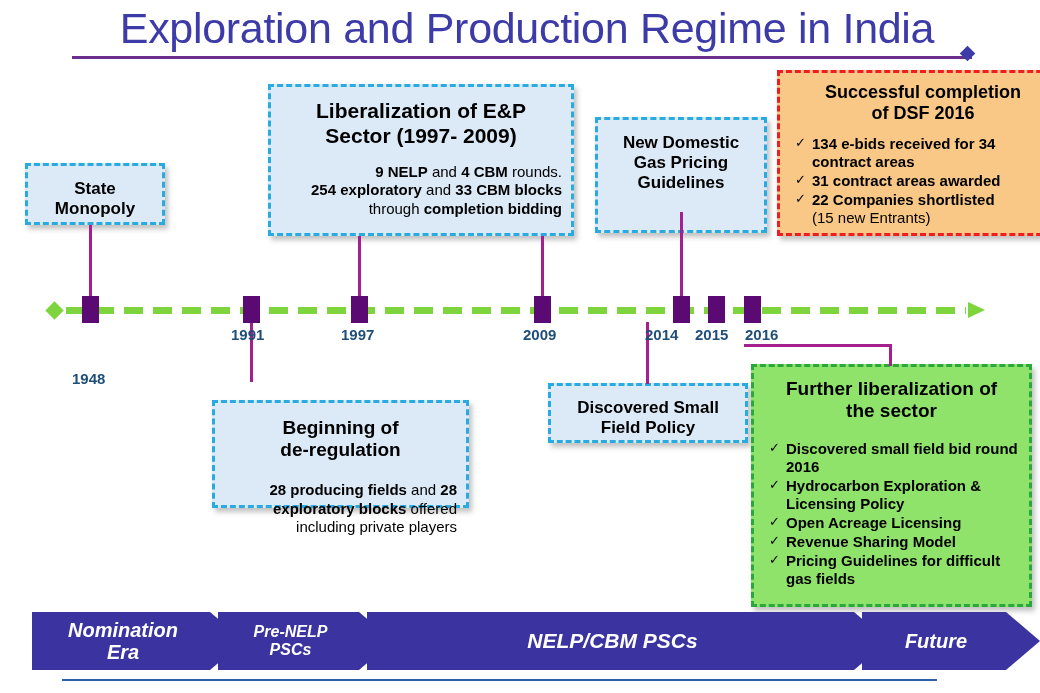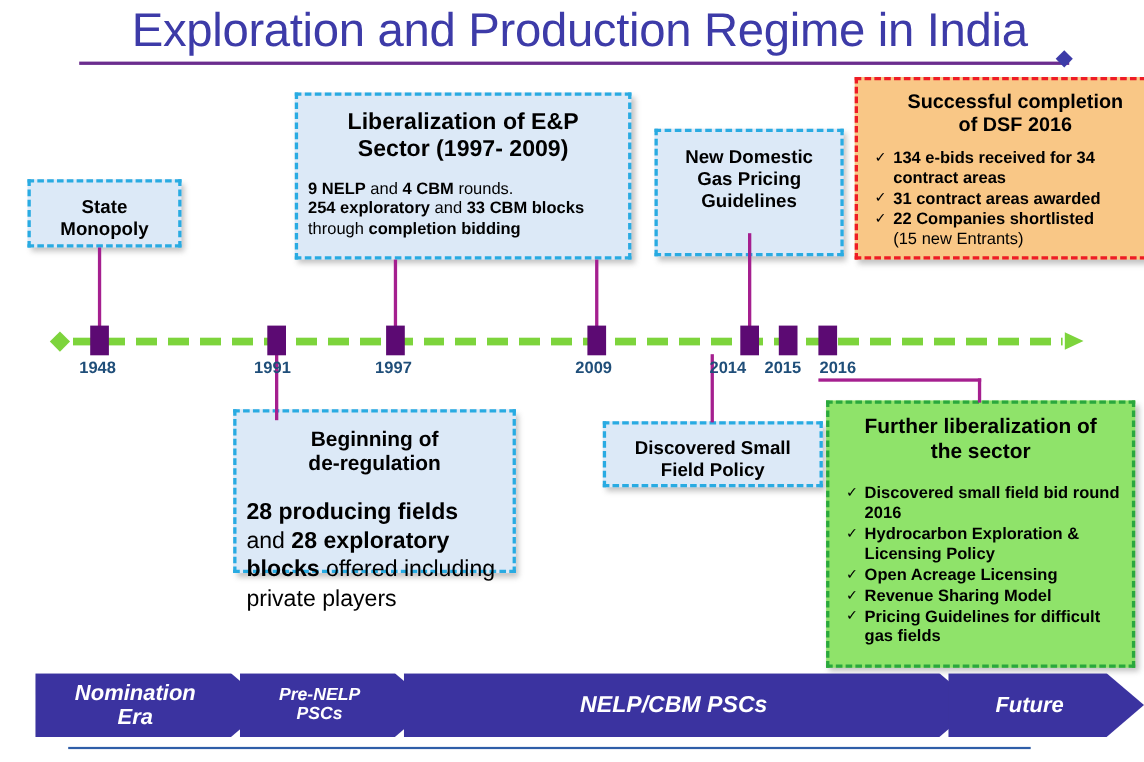--- a/index.html
+++ b/index.html
@@ -77,21 +77,21 @@
     border: 3px dashed #2aa83d;
   }
   .box-title {
     font-weight: bold;
     color: #000000;
     text-align: center;
     line-height: 1.18;
   }
   .box-body {
     color: #000000;
-    text-align: left;
+    text-align: right;
     line-height: 1.25;
   }
   .box-body b { font-weight: bold; }
 
   
   ul.checks {
     list-style: none;
     margin: 0;
     padding: 0;
     text-align: left;
@@ -111,21 +111,21 @@
     font-weight: normal;
     font-size: 13px;
   }
   ul.checks li .sub { font-weight: normal; }
 
   
   #box-state-monopoly { left: 25px;  top: 163px; width: 140px; height: 62px; }
   #box-liberalization { left: 268px; top: 84px;  width: 306px; height: 152px; }
   #box-gas-pricing    { left: 595px; top: 117px; width: 172px; height: 116px; }
   #box-dsf            { left: 777px; top: 70px;  width: 292px; height: 166px; }
-  #box-deregulation   { left: 212px; top: 372px; width: 257px; height: 149px; }
+  #box-deregulation   { left: 212px; top: 400px; width: 257px; height: 108px; }
   #box-dsfp           { left: 548px; top: 383px; width: 200px; height: 60px; }
   #box-further-lib    { left: 751px; top: 364px; width: 281px; height: 243px; }
 
   
   #timeline {
     position: absolute;
     left: 48px;
     top: 303px;
     width: 948px;
     height: 14px;
@@ -274,21 +274,21 @@
         <span class="tick">✓</span>
         <span>22 Companies shortlisted</span>
         <div class="sub">(15 new Entrants)</div>
       </li>
     </ul>
   </div>
 
   <div class="callout blue" id="box-deregulation">
     <div class="box-title" style="font-size:19px; margin-top:8px; white-space:pre-line;">Beginning of
 de-regulation</div>
-    <div class="box-body" style="font-size:21px; margin-top:19px;">
+    <div class="box-body" style="font-size:15px; margin-top:19px;">
       <b>28 producing fields</b><span> and  </span><b>28 exploratory blocks</b><span> offered including private players</span>
     </div>
   </div>
 
   <div class="callout blue" id="box-dsfp">
     <div class="box-title" style="font-size:17px; margin-top:6px; white-space:pre-line;">Discovered Small
 Field Policy</div>
   </div>
 
   <div class="callout green" id="box-further-lib">
@@ -334,21 +334,21 @@
   </div>
 
   <div class="marker" style="left:82px;"></div>
   <div class="marker" style="left:243px;"></div>
   <div class="marker" style="left:351px;"></div>
   <div class="marker" style="left:534px;"></div>
   <div class="marker" style="left:673px;"></div>
   <div class="marker" style="left:708px;"></div>
   <div class="marker" style="left:744px;"></div>
 
-  <div class="year-label" style="left:72px;">1948</div>
+  <div class="year-label" style="left:72px;margin-top:44px;">1948</div>
   <div class="year-label" style="left:231px;">1991</div>
   <div class="year-label" style="left:341px;">1997</div>
   <div class="year-label" style="left:523px;">2009</div>
   <div class="year-label" style="left:645px;">2014</div>
   <div class="year-label" style="left:695px;">2015</div>
   <div class="year-label" style="left:745px;">2016</div>
 
   <div id="era-band">
     <div class="era arrow" id="era-nomination">
       <span style="white-space:pre-line;">Nomination

